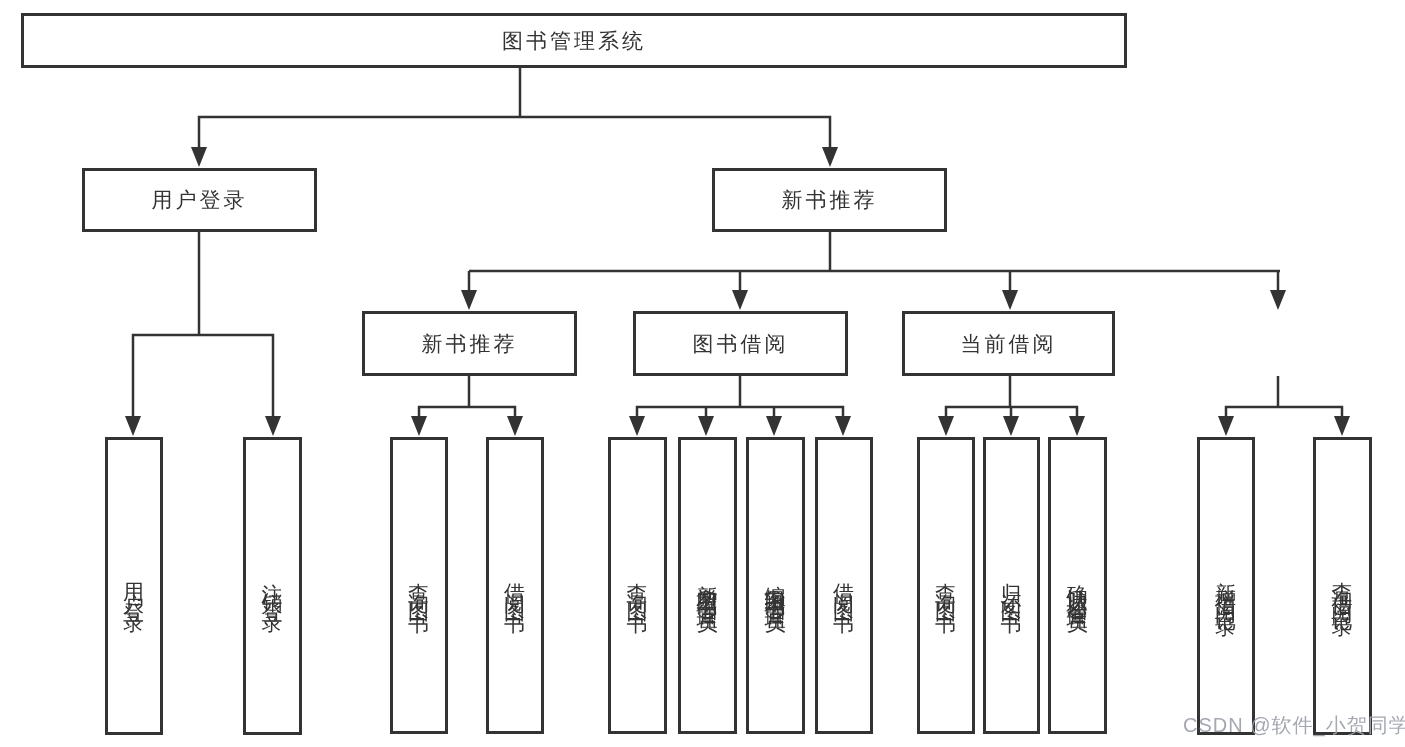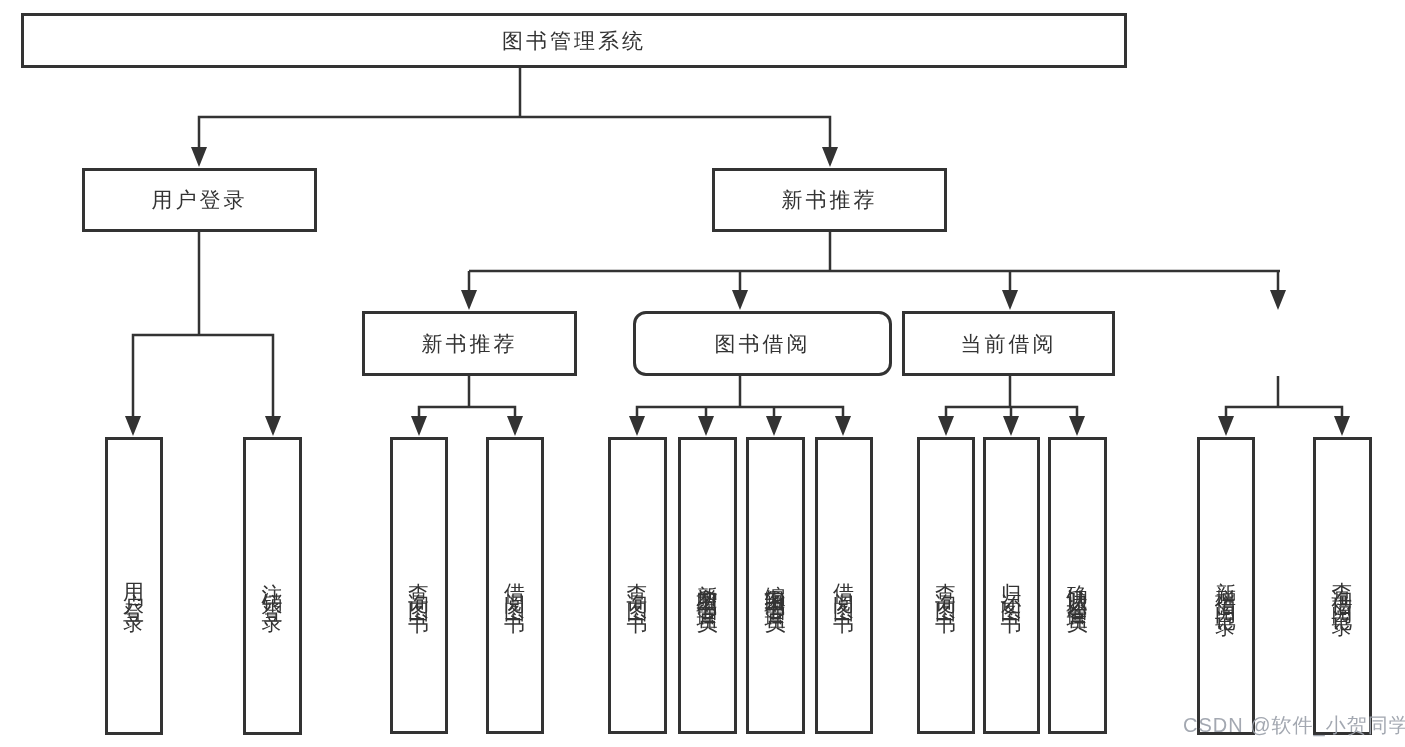--- a/index.html
+++ b/index.html
@@ -86,21 +86,21 @@
       <polygon points="1334,416 1350,416 1342,436"></polygon>
     </g>
   </svg>
 
   <div class="box" style="left:21px;top:13px;width:1106px;height:55px;">图书管理系统</div>
 
   <div class="box" style="left:82px;top:168px;width:235px;height:64px;">用户登录</div>
   <div class="box" style="left:712px;top:168px;width:235px;height:64px;">新书推荐</div>
 
   <div class="box" style="left:362px;top:311px;width:215px;height:65px;">新书推荐</div>
-  <div class="box" style="left:633px;top:311px;width:259px;height:65px;border-radius:13px;">图书借阅</div>
+  <div class="box" style="left:633px;top:311px;width:215px;height:65px;">图书借阅</div>
   <div class="box" style="left:902px;top:311px;width:213px;height:65px;">当前借阅</div>
 
   <div class="box vbox" style="left:105px;top:437px;width:58px;height:298px;">用户登录</div>
   <div class="box vbox" style="left:243px;top:437px;width:59px;height:298px;">注销登录</div>
 
   <div class="box vbox" style="left:390px;top:437px;width:58px;height:297px;">查询图书</div>
   <div class="box vbox" style="left:486px;top:437px;width:58px;height:297px;">借阅图书</div>
 
   <div class="box vbox" style="left:608px;top:437px;width:59px;height:297px;">查询图书</div>
   <div class="box vbox" style="left:678px;top:437px;width:59px;height:297px;letter-spacing:4px;">新增图书（管理员）</div>

